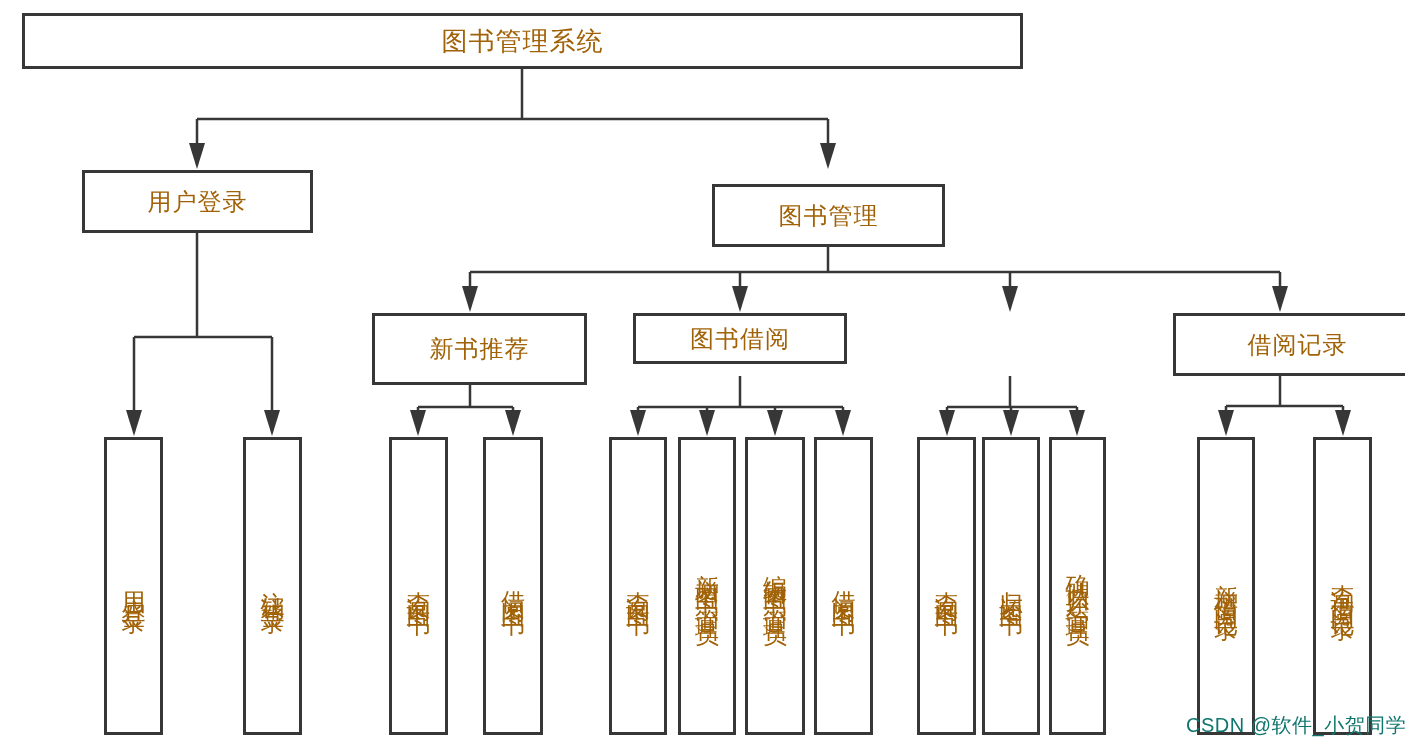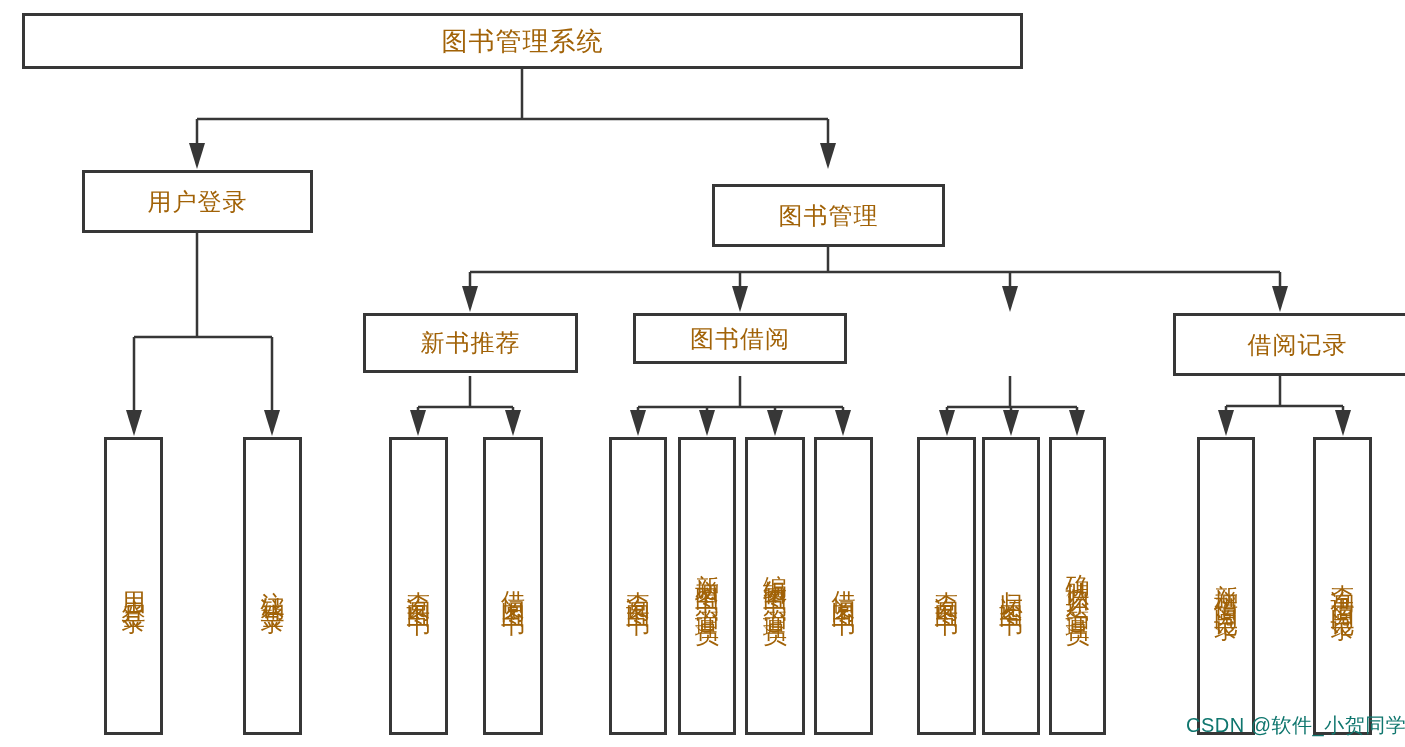--- a/index.html
+++ b/index.html
@@ -76,21 +76,21 @@
       <polygon points="1218,410 1234,410 1226,436"></polygon>
       <polygon points="1335,410 1351,410 1343,436"></polygon>
     </g>
   </svg>
 
   <div class="node hbox rootbox" style="left:22px;top:13px;width:1001px;height:56px;">图书管理系统</div>
 
   <div class="node hbox" style="left:82px;top:170px;width:231px;height:63px;">用户登录</div>
   <div class="node hbox" style="left:712px;top:170px;width:233px;height:63px;margin-top:14px;">图书管理</div>
 
-  <div class="node hbox" style="left:363px;top:313px;width:215px;height:60px;">新书推荐</div>
+  <div class="node hbox" style="left:372px;top:313px;width:215px;height:72px;">新书推荐</div>
   <div class="node hbox" style="left:633px;top:313px;width:214px;height:51px;">图书借阅</div>
   <div class="node hbox" style="left:1173px;top:313px;width:249px;height:63px;">借阅记录</div>
 
   <div class="node vbox" style="left:104px;top:437px;width:59px;height:298px;">用户登录</div>
   <div class="node vbox" style="left:243px;top:437px;width:59px;height:298px;">注销登录</div>
 
   <div class="node vbox" style="left:389px;top:437px;width:59px;height:298px;">查询图书</div>
   <div class="node vbox" style="left:483px;top:437px;width:60px;height:298px;">借阅图书</div>
 
   <div class="node vbox" style="left:609px;top:437px;width:58px;height:298px;">查询图书</div>

